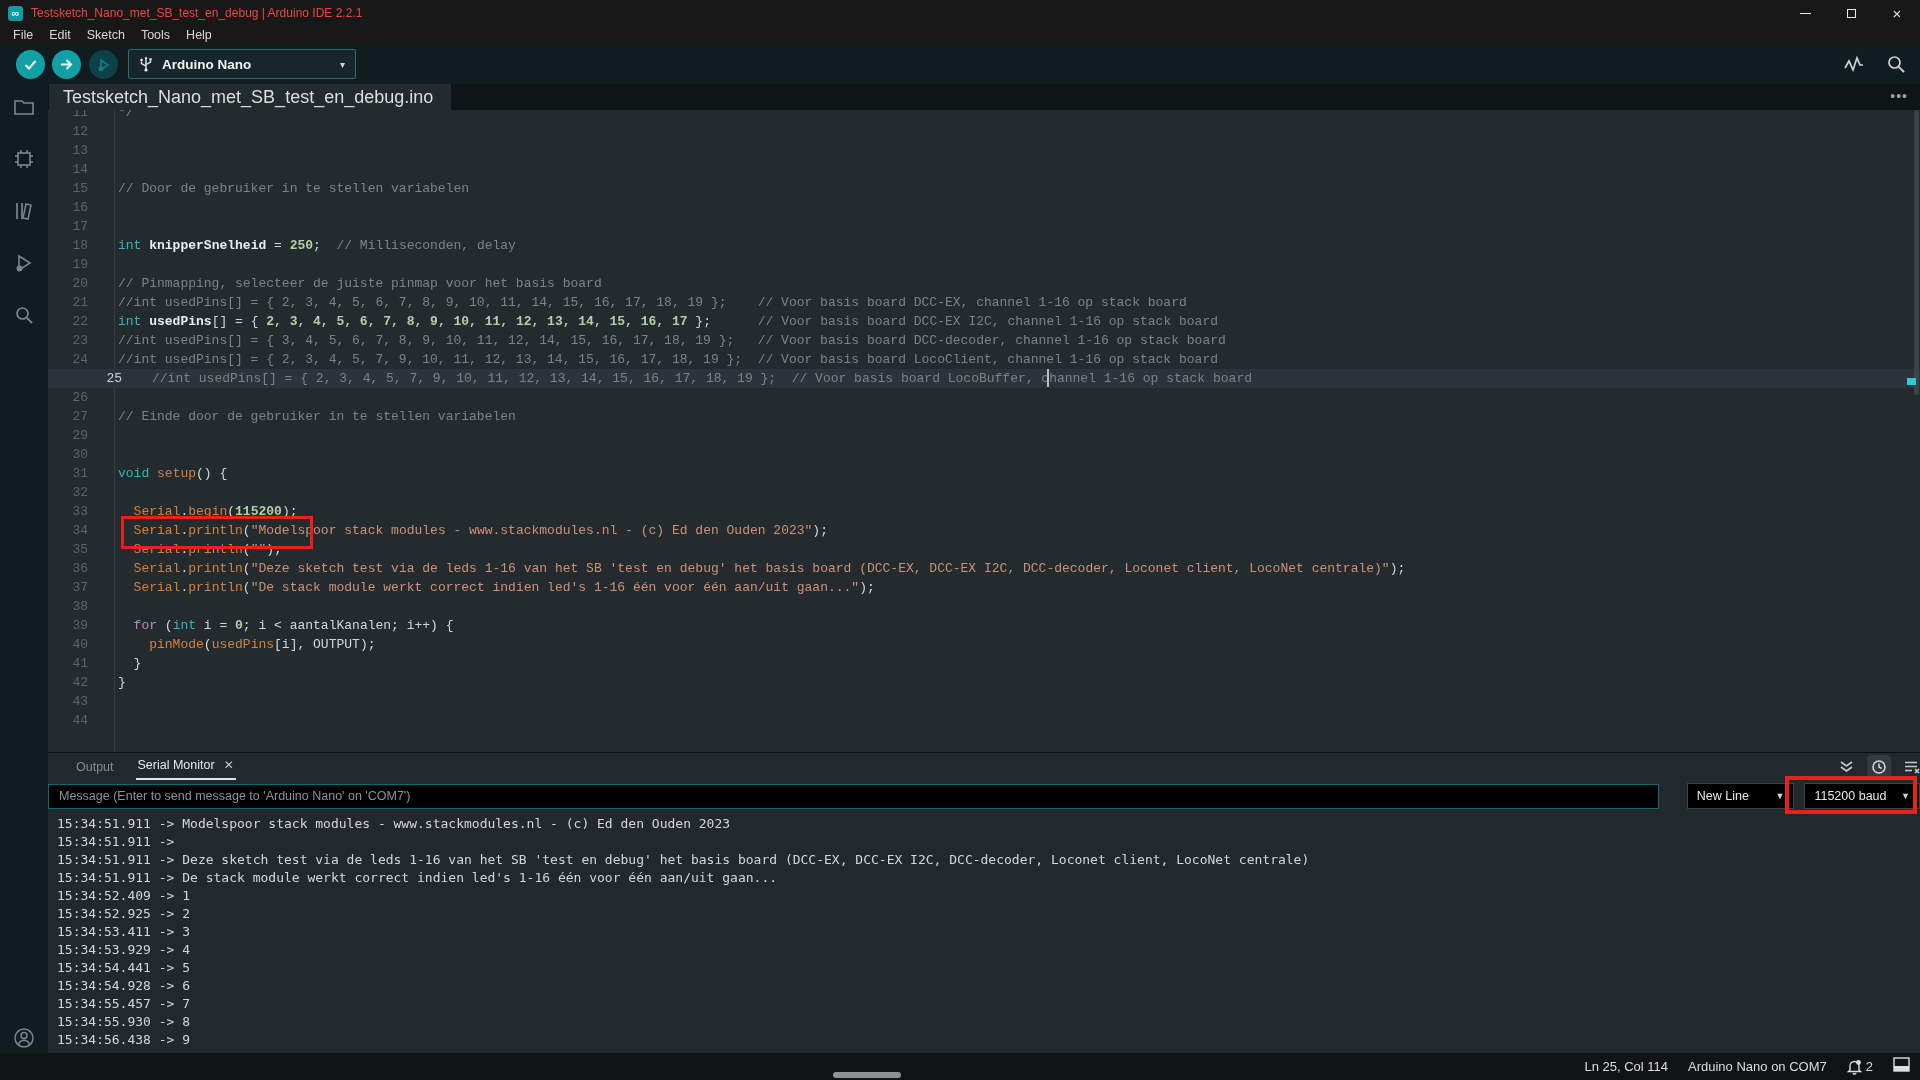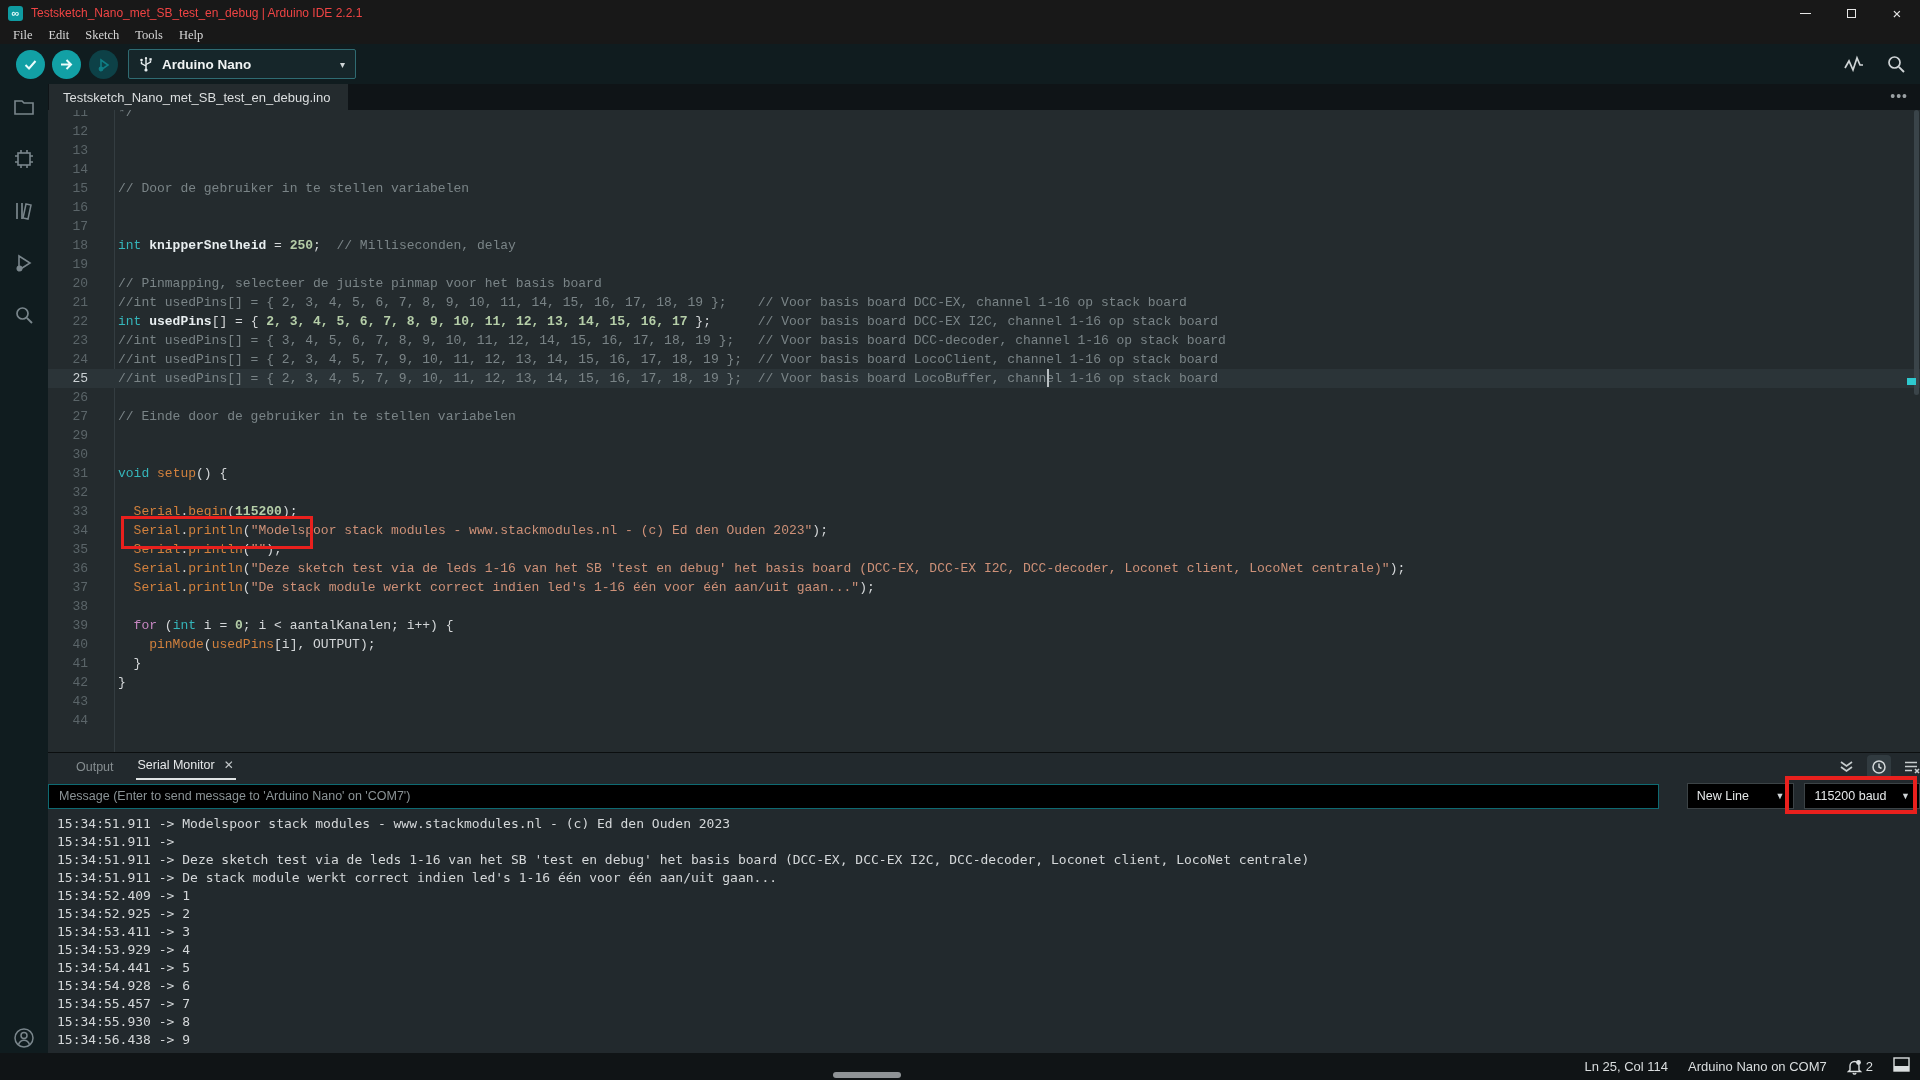--- a/index.html
+++ b/index.html
@@ -15,21 +15,21 @@
   .win-title { margin-left:8px; font-size:12px; color:#ef4444; }
   .win-controls { margin-left:auto; display:flex; height:100%; }
   .win-btn { width:46px; height:100%; display:flex; align-items:center; justify-content:center; color:#e6e6e6; }
   .glyph-min { width:11px; height:1px; background:#e6e6e6; display:block; }
   .glyph-max { width:9px; height:9px; border:1px solid #e6e6e6; display:block; }
   .glyph-close { font-size:15px; line-height:15px; }
 
   
   .menubar { position:absolute; left:0; top:26px; width:100%; height:18px; background:#181818;
              display:flex; align-items:center; gap:2px; padding-left:6px; }
-  .menu-item { font-size:12.5px; color:#d8d8d8; padding:1px 7px;font-family:Liberation Serif, serif; }
+  .menu-item { font-size:12.5px; color:#d8d8d8; padding:1px 7px; }
 
   
   .toolbar { position:absolute; left:0; top:44px; width:100%; height:40px; background:#101c1f; }
   .tb-circle { position:absolute; top:6px; width:29px; height:29px; border-radius:50%;
                display:flex; align-items:center; justify-content:center; }
   .tb-verify { left:16px; background:#12a0a5; }
   .tb-upload { left:52px; background:#12a0a5; }
   .tb-debug  { left:89px; background:#0d4147; }
   .tb-circle svg { display:block; }
   .board-select { position:absolute; left:128px; top:5px; width:228px; height:30px;
@@ -41,31 +41,31 @@
   .tb-right { position:absolute; right:10px; top:6px; display:flex; gap:14px; }
   .tb-right .ic { width:28px; height:28px; display:flex; align-items:center; justify-content:center; }
 
   
   .sidebar { position:absolute; left:0; top:84px; width:48px; height:969px; background:#101c1f; }
   .sb-item { position:absolute; left:0; width:48px; height:44px; display:flex; align-items:center; justify-content:center; }
 
   
   .tabbar { position:absolute; left:48px; top:84px; width:1872px; height:26px; background:#0f1417; }
   .etab { position:absolute; left:1px; top:0; height:26px; padding:0 18px 0 14px; background:#242b2e;
-          display:flex; align-items:center; font-size:13px; color:#dcdfe0; }
+          display:flex; align-items:center; font-size:18px; color:#dcdfe0; }
   .tab-overflow { position:absolute; right:12px; top:4px; color:#9aa0a3; font-size:14px; letter-spacing:1px; }
 
   
   .editor { position:absolute; left:48px; top:110px; width:1872px; height:642px; background:#242b2e; overflow:hidden; }
   .editor-inner { position:absolute; left:0; top:-7px; width:100%; }
   .crow { position:relative; height:19px; white-space:pre; font-family:Liberation Mono, monospace;
           font-size:13px; line-height:19px; display:flex; }
   .crow.cur { background:#2b3438; }
   .ln { display:inline-block; width:40px; text-align:right; color:#5b6569; flex:none; }
-  .crow.cur .ln { color:#ccd2d5; }
+  .crow.cur .ln { color:#ccd2d5;margin-left:34px; }
   .ctext { margin-left:30px; flex:none; }
   .indent-guide { position:absolute; left:66px; top:0; bottom:0; width:1px; background:#343d41; }
   .sg-p { color:#d4d7d9; } .sg-c { color:#7a8487; } .sg-k { color:#35b5ba; }
   .sg-w { color:#e8eef0; font-weight:bold; } .sg-n { color:#b5cea8; font-weight:bold; }
   .sg-f { color:#d2813d; } .sg-m { color:#c586c0; } .sg-s { color:#ce9178; }
   .caret { position:absolute; left:999px; top:259px; width:2px; height:18px; background:#b9bfc2; }
   .vscroll { position:absolute; right:1px; top:0; width:5px; height:285px; background:#3a4449; border-radius:3px; }
   .scroll-mark { position:absolute; right:4px; top:268px; width:9px; height:7px; background:#2ec9cf; }
 
   

